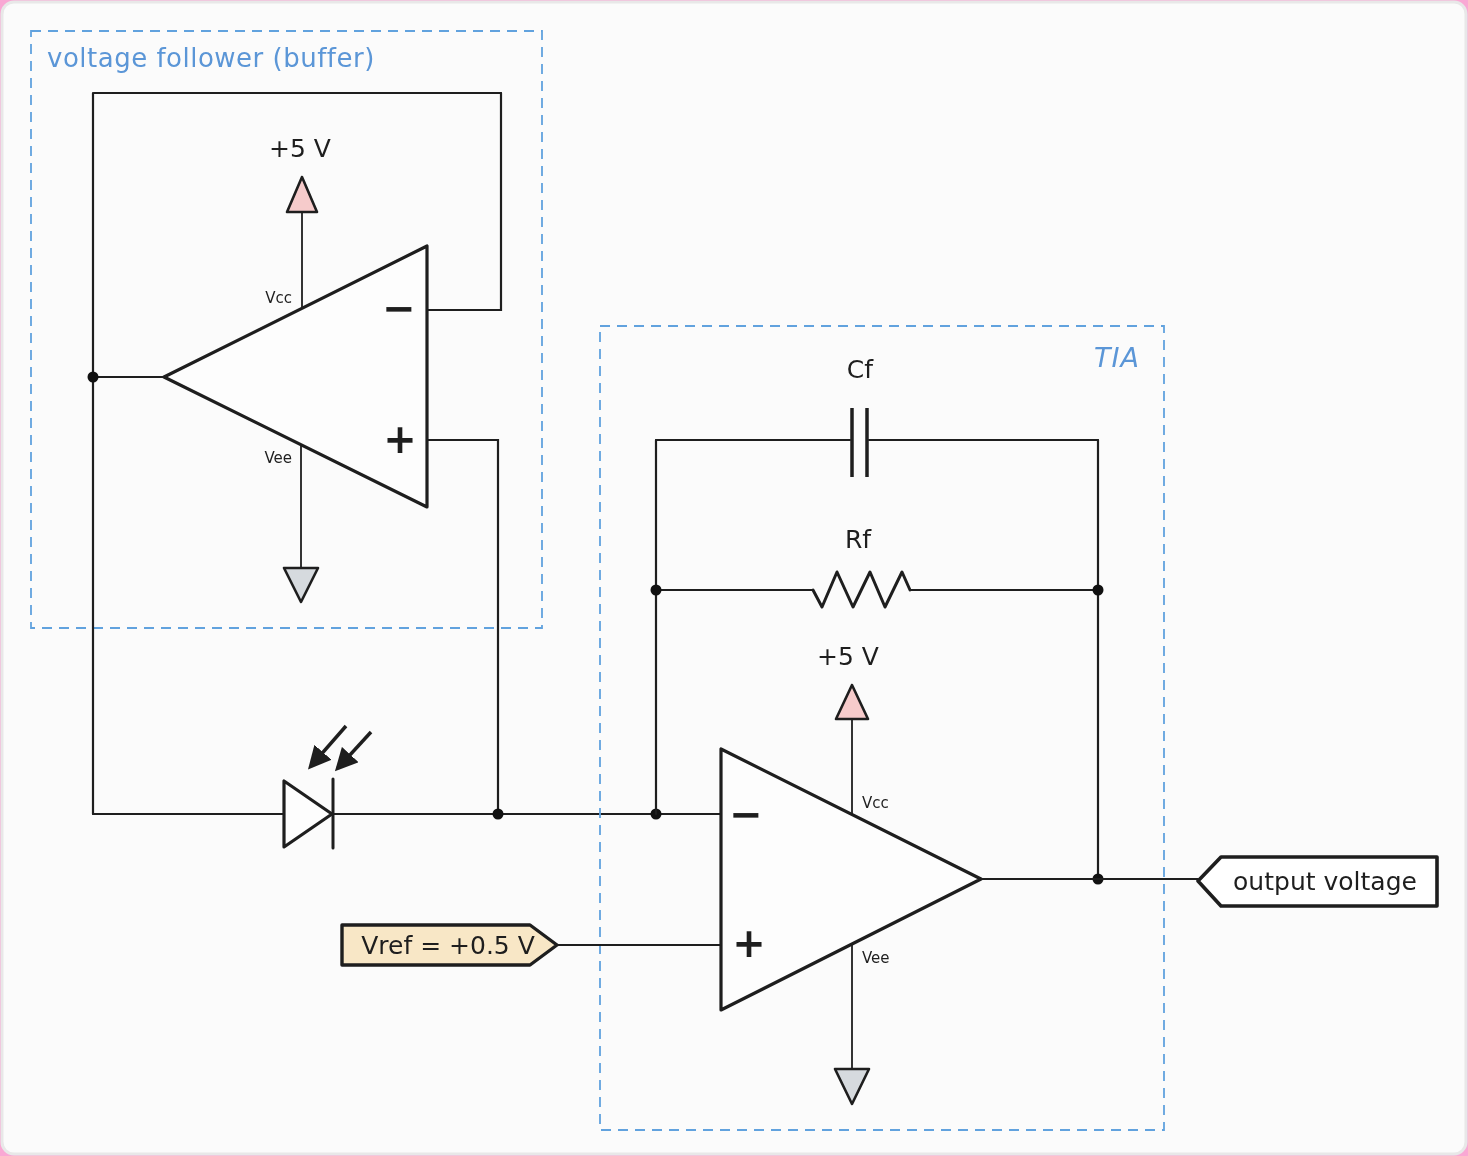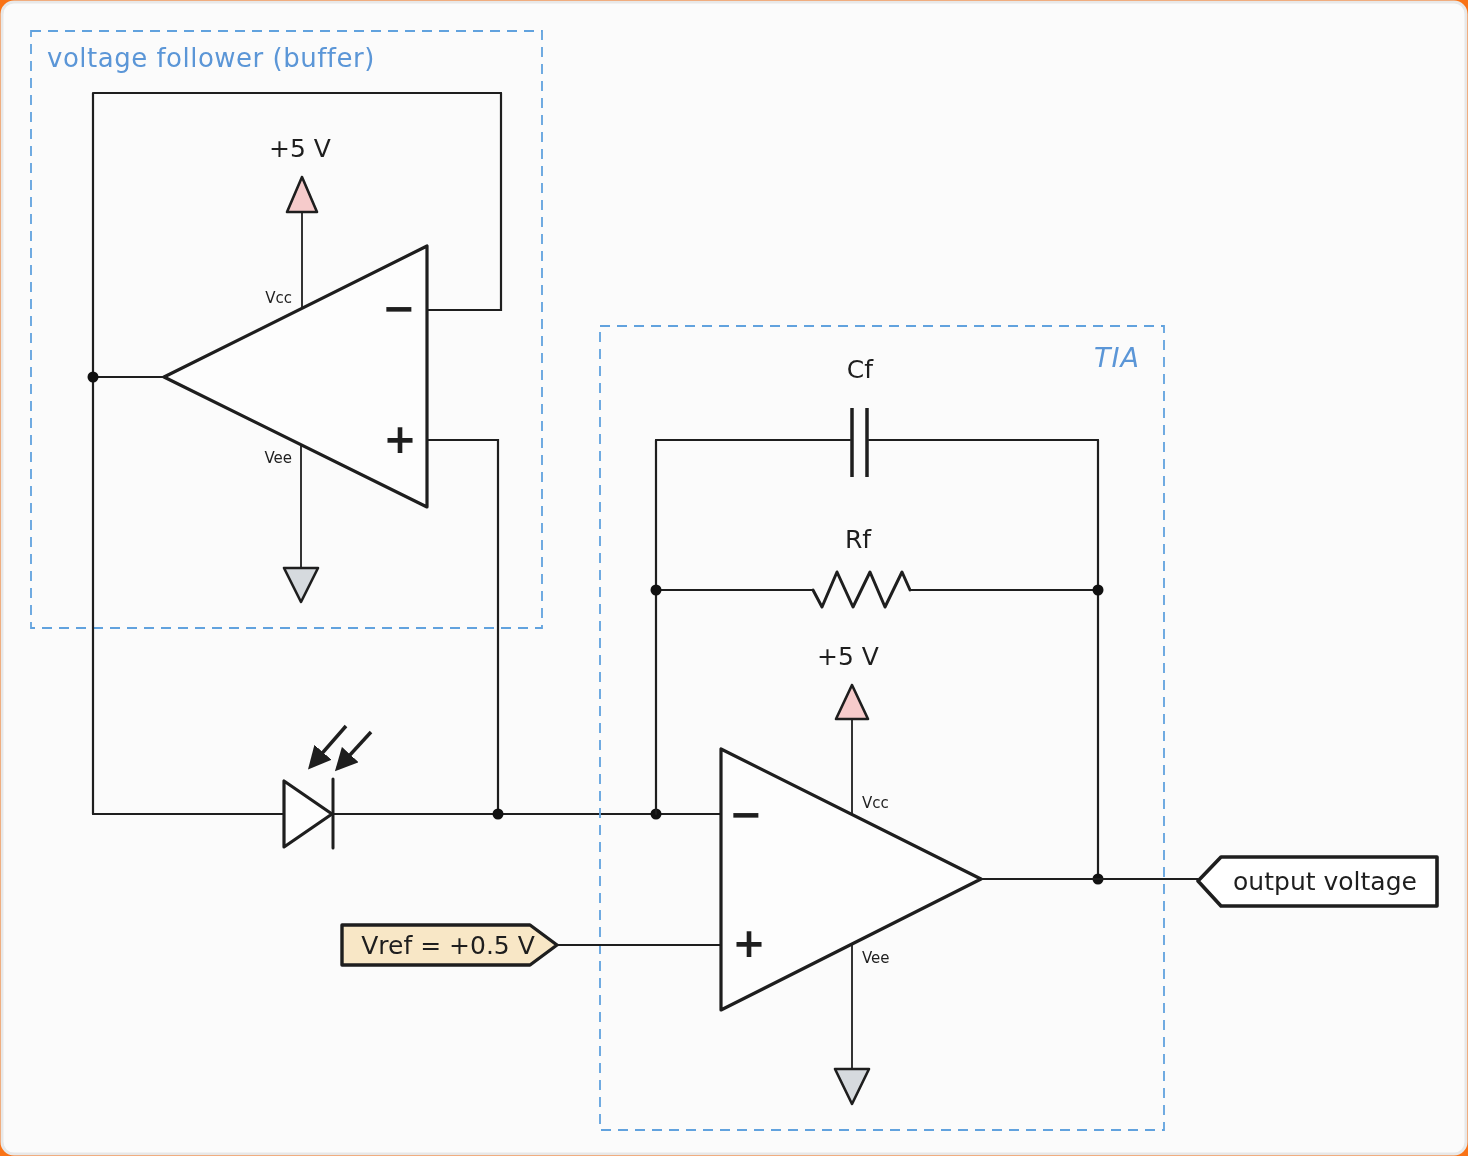--- a/index.html
+++ b/index.html
@@ -1,16 +1,16 @@
 <!DOCTYPE html>
 <html><head>
 <meta charset="utf-8">
 <style>
   html,body{margin:0;padding:0;background:#f4f4f4;}
-  .stage{width:1468px;height:1156px;position:relative;background:#f97316;}
+  .stage{width:1468px;height:1156px;position:relative;background:#f9a8d4;}
   svg{display:block;}
   text{font-family:"DejaVu Sans","Liberation Sans",sans-serif;fill:#1e1e1e;}
   .lbl-blue{fill:#5b96d7;font-size:26px;letter-spacing:.5px;}
   .lbl-tia{fill:#5b96d7;font-size:27px;font-style:italic;letter-spacing:1px;}
   .lbl-big{font-size:25px;}
   .lbl-small{font-size:15px;}
   .sign{font-size:40px;font-weight:600;}
   .wire{stroke:#1e1e1e;stroke-width:2.2;fill:none;stroke-linecap:round;}
   .wire-thin{stroke:#1e1e1e;stroke-width:1.8;fill:none;stroke-linecap:round;}
   .body-line{stroke:#1e1e1e;stroke-width:3;fill:none;stroke-linejoin:round;stroke-linecap:round;}

